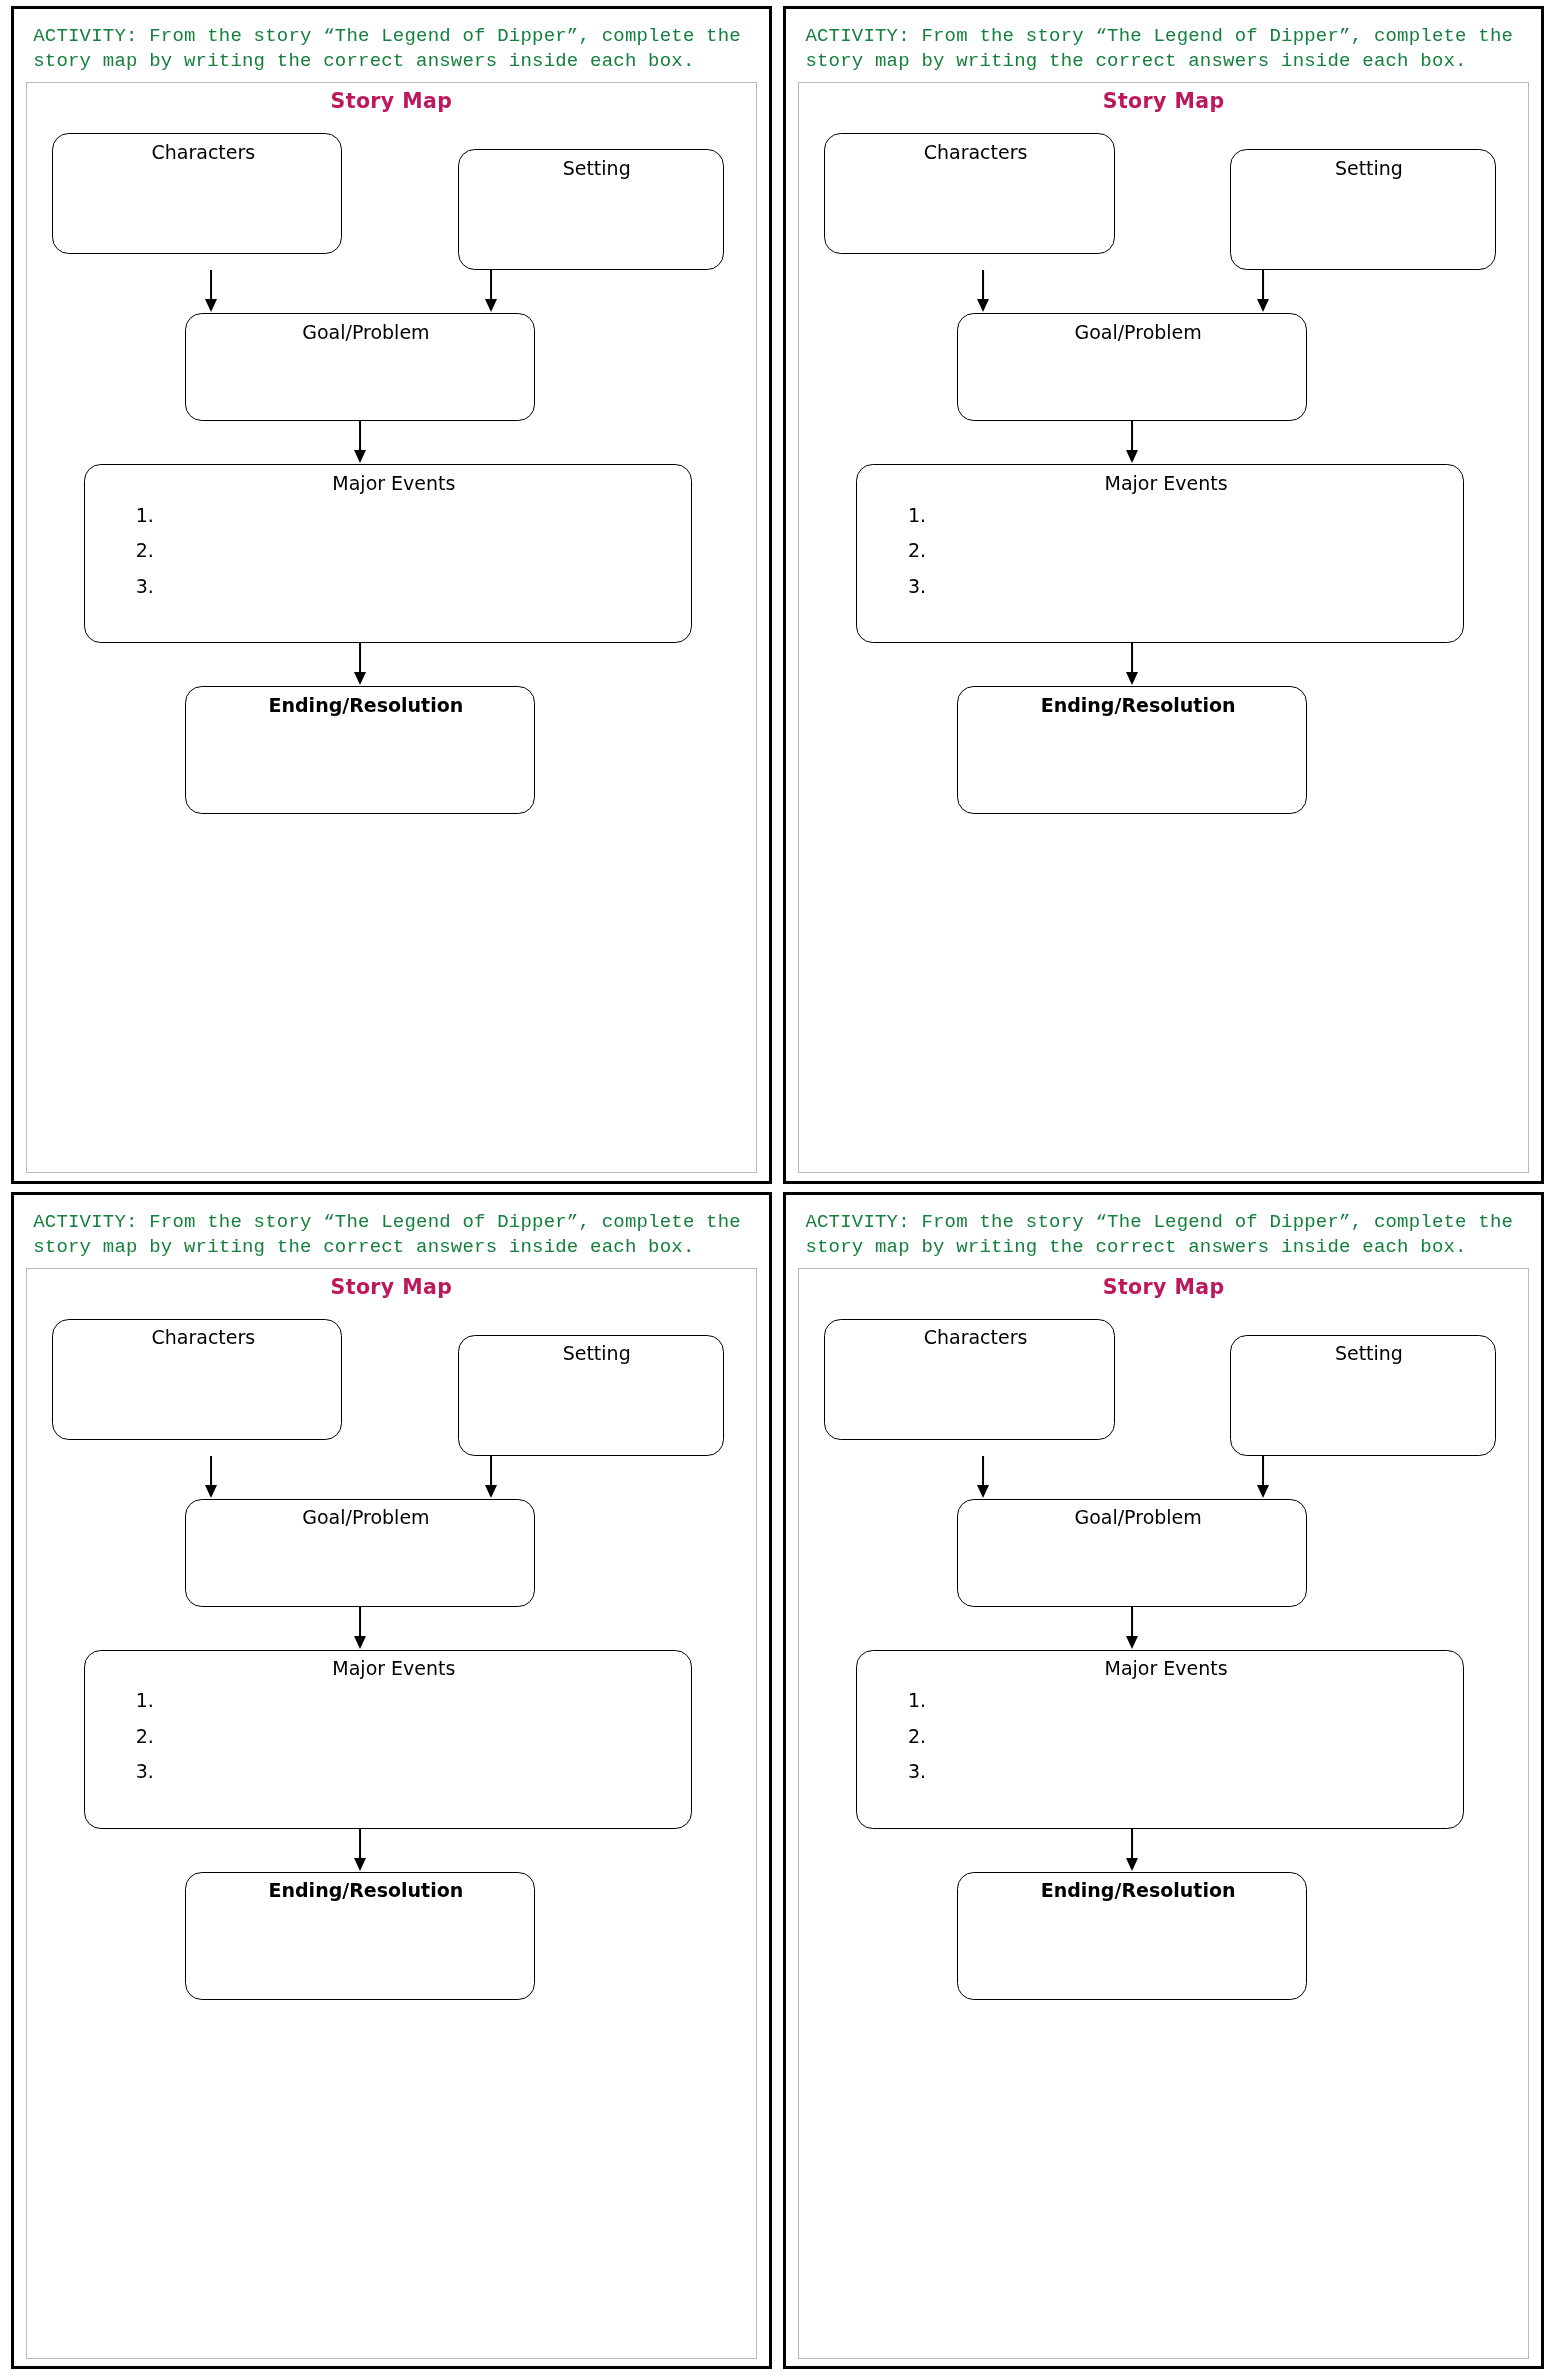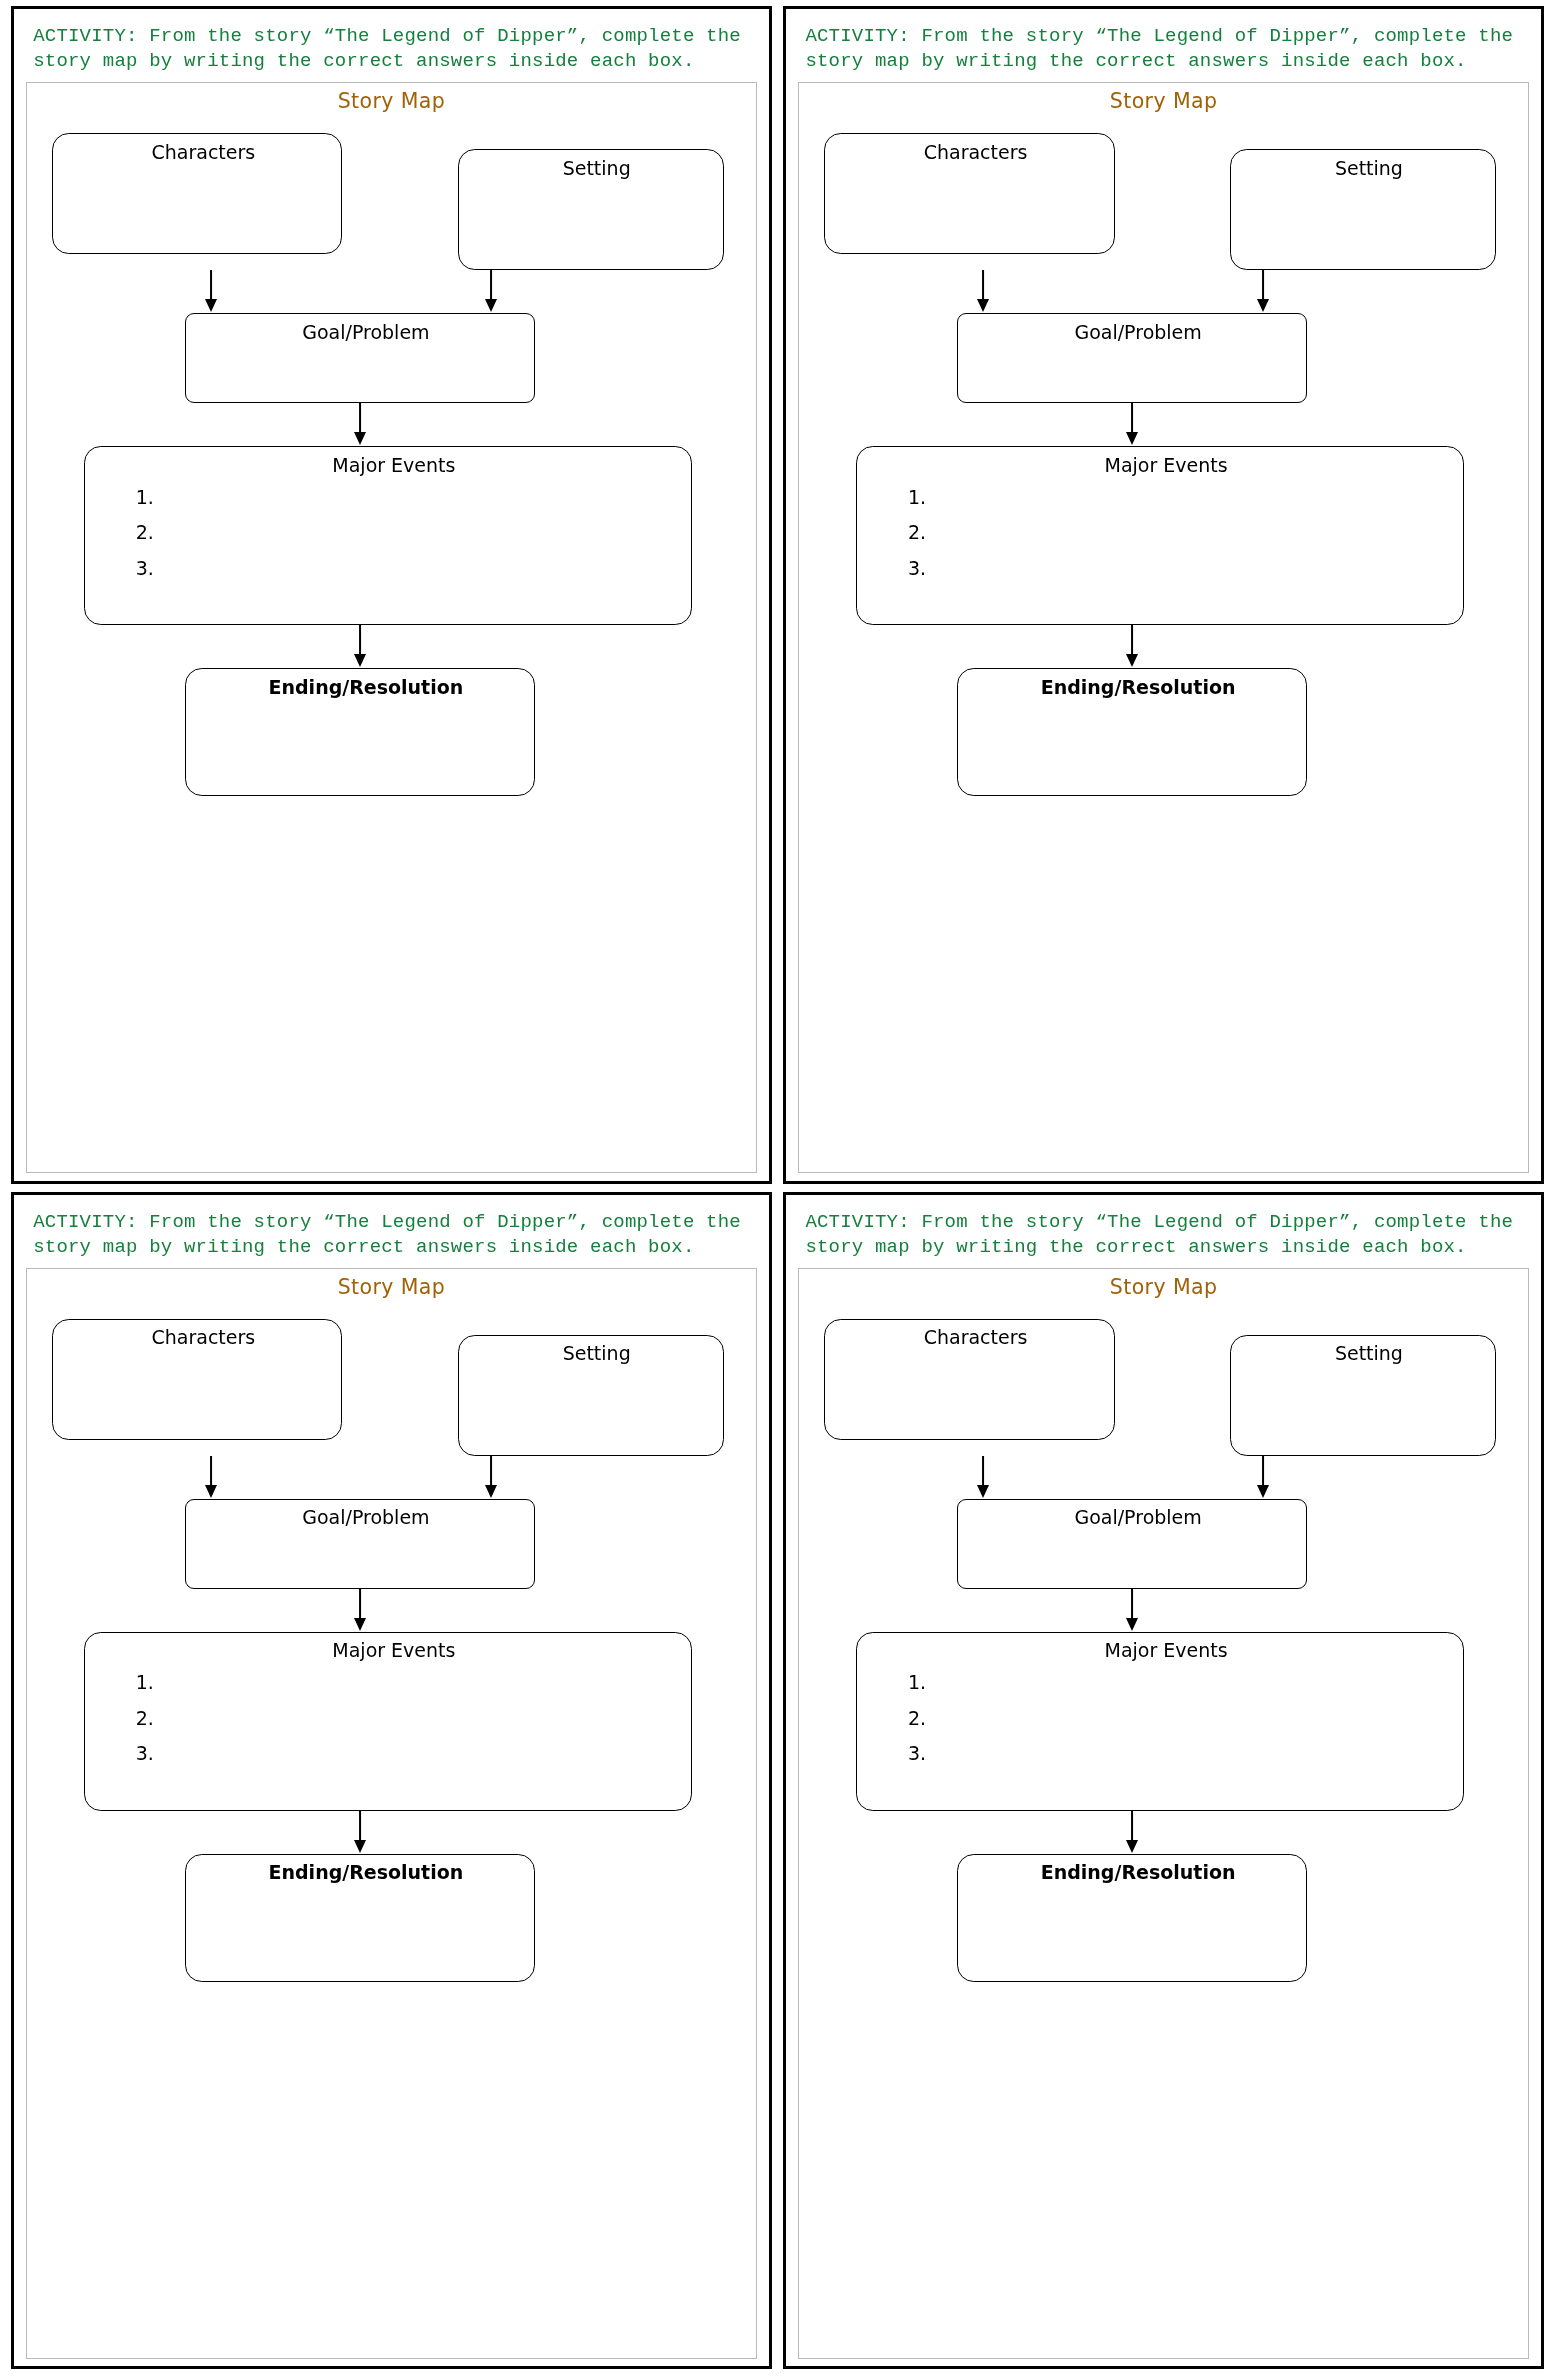--- a/index.html
+++ b/index.html
@@ -52,24 +52,24 @@
     position: relative;
     padding: 4.6px 10.6px 6px 10.6px;
     display: flex;
     flex-direction: column;
     min-height: 0;
   }
 
   .story-map-title {
     text-align: center;
     font-family: "DejaVu Sans", sans-serif;
-    font-weight: normal;
+    font-weight: bold;
     font-size: 20.5px;
     letter-spacing: 0.4px;
-    color: #a16207;
+    color: #be185d;
     padding: 1.5px 0 3px 0;
     flex: 0 0 auto;
   }
 
   .map-body {
     flex: 1 1 auto;
     position: relative;
     display: flex;
     flex-direction: column;
     min-height: 0;
@@ -156,23 +156,22 @@
 
   
   .row-goal {
     display: flex;
     flex: 0 0 auto;
     padding: 0 4.6px;
   }
 
   .box-goal {
     width: 50%;
-    height: 90px;
+    height: 108px;
     margin-left: 20.5%;
-    border-radius: 9px;
   }
 
   
   .row-events {
     display: flex;
     flex: 0 0 auto;
     padding: 0 4.6px;
     align-items: center;
   }
 

